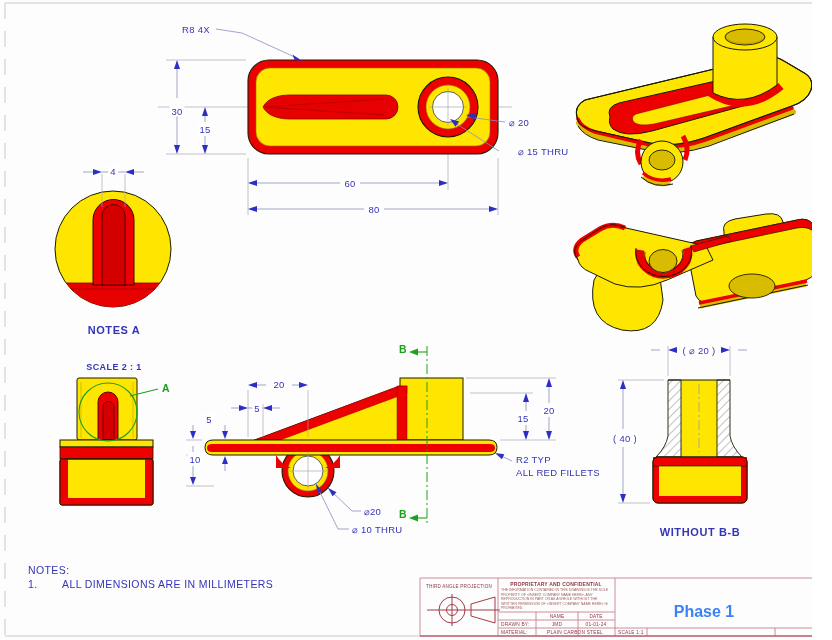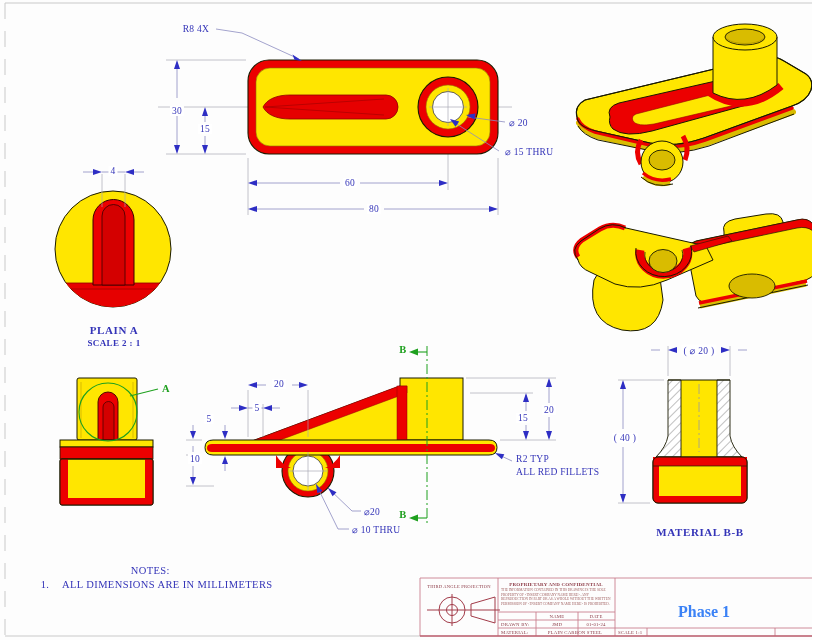--- a/index.html
+++ b/index.html
@@ -1,17 +1,17 @@
 <!DOCTYPE html>
 <html><head>
 <meta charset="utf-8">
 <style>
   html,body{margin:0;padding:0;background:#fff;}
   .sheet{position:relative;width:812px;height:640px;background:#FDFDFD;overflow:hidden;
-         font-family:Liberation Serif, serif;}
+         font-family:Liberation Sans, sans-serif;}
   .sheet svg.geo{position:absolute;left:0;top:0;}
   
   .yelB{fill:#FFE600;stroke:#1A1A00;stroke-width:1;}
   .yel{fill:#FFE600;stroke:#8F7700;stroke-width:.6;}
   .red-out{fill:#EC0000;stroke:#1A1A00;stroke-width:1.1;}
   .red-in{fill:#E60000;stroke:#8F0000;stroke-width:.8;}
   .red-f{fill:#EC0000;stroke:none;}
   .hole{fill:#FFF;stroke:#3A3A3A;stroke-width:.8;}
   .ridge{stroke:#A80000;stroke-width:.7;fill:none;}
   .cl{stroke:#A4A4B0;stroke-width:.65;fill:none;}
@@ -26,23 +26,23 @@
   .bordD{stroke:#C9C9C9;stroke-width:1;stroke-dasharray:16 12;}
   .tb{stroke:#C9808E;stroke-width:.9;}
   .proj{stroke:#A23B49;stroke-width:1;fill:none;}
   
   .t{position:absolute;transform:translate(-50%,-50%);white-space:nowrap;color:#3434B8;
      font-size:9.5px;letter-spacing:.3px;}
   .tl{transform:translate(0,-50%);}
   .bg{background:#fff;padding:0 2px;}
   .grn{color:#1EA01E;font-weight:bold;font-size:10.5px;}
   .viewtitle{font-size:11px;font-weight:bold;letter-spacing:.6px;}
-  .viewscale{font-size:9px;font-weight:600;letter-spacing:.4px;}
+  .viewscale{font-size:9px;font-weight:600;letter-spacing:.4px;margin-top:24px;}
   .notes{position:absolute;left:28px;top:564px;color:#3434B8;font-size:10.5px;
-         line-height:13.5px;letter-spacing:.4px;text-align:center;}
+         line-height:13.5px;letter-spacing:.4px;}
   .notes .nnum{display:inline-block;width:34px;}
   .tbt{position:absolute;transform:translate(-50%,-50%);white-space:nowrap;color:#8C3A46;
        font-size:4.8px;letter-spacing:.2px;}
   .tbt.l{transform:translate(0,-50%);}
   .prop-title{font-size:5px;font-weight:bold;}
   .prop-body{position:absolute;left:501px;top:588px;width:112px;color:#A06060;
              font-size:3.5px;line-height:4.5px;letter-spacing:0;}
   .brand{position:absolute;left:720px;top:592px;transform:translate(-50%,-50%);
          color:#9C1E8E;font-size:16.5px;font-weight:bold;white-space:nowrap;letter-spacing:.3px;}
   .brand sup{font-size:8px;}
@@ -310,44 +310,44 @@
     </g>
   </g>
 </svg>
 
   <span class="t" style="left:196px;top:29px">R8 4X</span>
   <span class="t bg" style="left:177px;top:111px">30</span>
   <span class="t bg" style="left:205px;top:129px">15</span>
   <span class="t bg" style="left:350px;top:183px">60</span>
   <span class="t bg" style="left:374px;top:209px">80</span>
   <span class="t tl" style="left:509px;top:122px">⌀ 20</span>
-  <span class="t tl" style="left:505px;top:151px">⌀ 15 THRU</span>
+  <span class="t tl" style="left:518px;top:151px">⌀ 15 THRU</span>
 
   <span class="t bg" style="left:113px;top:171px">4</span>
-  <span class="t viewtitle" style="left:114px;top:330px">PLAIN A</span>
+  <span class="t viewtitle" style="left:114px;top:330px">NOTES A</span>
   <span class="t viewscale" style="left:114px;top:343px">SCALE 2 : 1</span>
 
   <span class="t grn" style="left:166px;top:388px">A</span>
 
   <span class="t bg" style="left:279px;top:384px">20</span>
   <span class="t bg" style="left:257px;top:408px">5</span>
   <span class="t bg" style="left:209px;top:419px">5</span>
   <span class="t bg" style="left:195px;top:459px">10</span>
   <span class="t bg" style="left:523px;top:418px">15</span>
   <span class="t bg" style="left:549px;top:410px">20</span>
   <span class="t grn" style="left:403px;top:349px">B</span>
   <span class="t grn" style="left:403px;top:514px">B</span>
   <span class="t tl" style="left:516px;top:459px">R2 TYP</span>
   <span class="t tl" style="left:516px;top:472px">ALL RED FILLETS</span>
   <span class="t tl" style="left:364px;top:511px">⌀20</span>
   <span class="t tl" style="left:352px;top:529px">⌀ 10 THRU</span>
 
   <span class="t bg" style="left:699px;top:350px">( ⌀ 20 )</span>
   <span class="t bg" style="left:625px;top:438px">( 40 )</span>
-  <span class="t viewtitle" style="left:700px;top:532px">MATERIAL B-B</span>
+  <span class="t viewtitle" style="left:700px;top:532px">WITHOUT B-B</span>
 
   <div class="notes">
     <div>NOTES:</div>
     <div><span class="nnum">1.</span><span>ALL DIMENSIONS ARE IN MILLIMETERS</span></div>
   </div>
 
   <span class="tbt" style="left:459px;top:586px;font-size:4.6px">THIRD ANGLE PROJECTION</span>
   <span class="tbt prop-title" style="left:556px;top:584px">PROPRIETARY AND CONFIDENTIAL</span>
   <div class="prop-body">THE INFORMATION CONTAINED IN THIS DRAWING IS THE SOLE PROPERTY OF &lt;INSERT COMPANY NAME HERE&gt;. ANY REPRODUCTION IN PART OR AS A WHOLE WITHOUT THE WRITTEN PERMISSION OF &lt;INSERT COMPANY NAME HERE&gt; IS PROHIBITED.</div>
   <span class="tbt" style="left:557px;top:616px">NAME</span>

